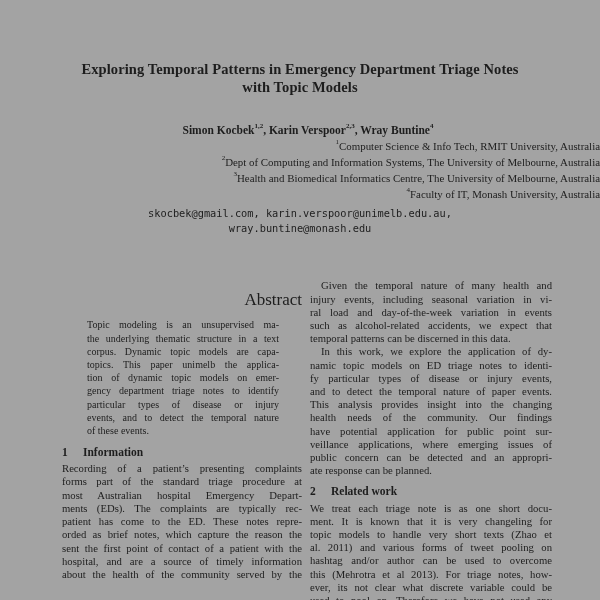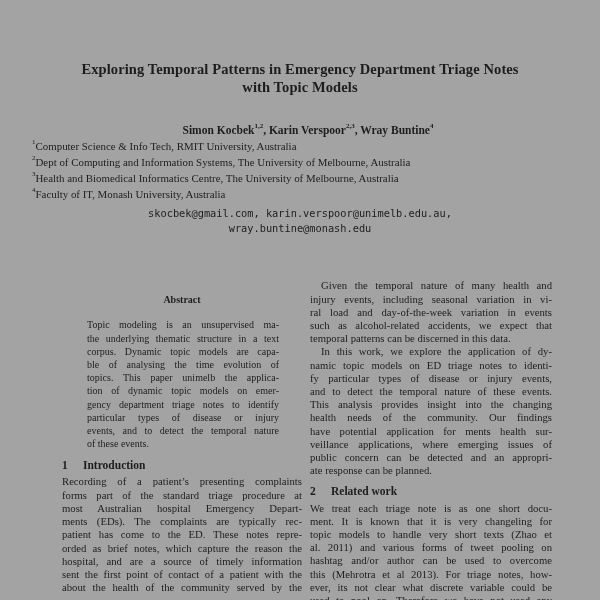--- a/index.html
+++ b/index.html
@@ -6,33 +6,33 @@
   * { box-sizing:border-box; }
   .page {
     width:600px; height:600px; background:#a3a3a3; overflow:hidden;
     font-family:"Liberation Serif","DejaVu Serif",serif;
     color:#1d1d1d; position:relative; margin:0 auto;
   }
   .center-lines > div { text-align:center; white-space:nowrap; }
   .title { margin-top:61px; font-size:14.5px; font-weight:bold; line-height:17.5px; letter-spacing:0.1px; }
   .authors { margin-top:24px; text-align:center; font-size:11.5px; font-weight:bold; line-height:14.5px;padding-left:16px; }
   sup.s { font-size:7px; font-weight:inherit; position:relative; top:-1px; }
-  .affils { text-align:left; font-size:10.9px; line-height:13.4px;padding-left:32px; }
+  .affils { text-align:right; font-size:10.9px; line-height:13.4px;padding-left:32px; }
   .emails { margin-top:5px; font-family:"DejaVu Sans Mono","Liberation Mono",monospace; font-size:10.3px; line-height:14.5px; }
   .columns { display:flex; margin:44px 0 0 62px; width:490px; gap:8px; }
   .col { font-size:10.7px; line-height:13.2px; }
   .col-left { width:240px; }
   .col-right { width:242px; }
   .jlines > div {
     text-align:justify; text-align-last:justify;
     white-space:nowrap; overflow:hidden;
   }
   .jlines > div.last-left { text-align-last:left; }
   .jlines > div.indent { text-indent:11px; }
-  .abstract-head { text-align:center; font-weight:bold; font-size:10px; margin-top:14px; line-height:13px; }
+  .abstract-head { text-align:right; font-weight:normal; font-size:17px; margin-top:14px; line-height:13px; }
   .abstract-body { margin:12px 23px 0 25px; font-size:10px; line-height:13.2px; }
   .sec-head { font-weight:bold; font-size:11.5px; line-height:14px; }
   .sec-head-1 { margin-top:8px; margin-bottom:3px; }
   .sec-head-2 { margin-top:6px; margin-bottom:4px; }
   .sec-num { display:inline-block; width:21px; }
 </style>
 </head>
 <body>
 
 <div class="page">
@@ -57,60 +57,59 @@
     </div>
 
   <div class="columns">
 
     <div class="col col-left">
       <div class="abstract-head">Abstract</div>
       <div class="abstract-body jlines">
           <div>Topic modeling is an unsupervised ma-</div>
           <div>the underlying thematic structure in a text</div>
           <div>corpus. Dynamic topic models are capa-</div>
-          <div>ble of analysing the time evolution of</div>
           <div>topics. This paper unimelb the applica-</div>
           <div>tion of dynamic topic models on emer-</div>
           <div>gency department triage notes to identify</div>
           <div>particular types of disease or injury</div>
           <div>events, and to detect the temporal nature</div>
           <div class="last-left">of these events.</div>
         </div>
 
-      <div class="sec-head sec-head-1"><span class="sec-num">1</span><span>Introduction</span></div>
+      <div class="sec-head sec-head-1"><span class="sec-num">1</span><span>Information</span></div>
       <div class="jlines">
           <div>Recording of a patient’s presenting complaints</div>
           <div>forms part of the standard triage procedure at</div>
           <div>most Australian hospital Emergency Depart-</div>
           <div>ments (EDs). The complaints are typically rec-</div>
           <div>patient has come to the ED. These notes repre-</div>
           <div>orded as brief notes, which capture the reason the</div>
+          <div>sent the first point of contact of a patient with the</div>
           <div>hospital, and are a source of timely information</div>
-          <div>sent the first point of contact of a patient with the</div>
           <div>about the health of the community served by the</div>
         </div>
 
     </div>
 
     <div class="col col-right">
       <div class="jlines">
           <div class="indent">Given the temporal nature of many health and</div>
           <div>injury events, including seasonal variation in vi-</div>
           <div>ral load and day-of-the-week variation in events</div>
           <div>such as alcohol-related accidents, we expect that</div>
           <div class="last-left">temporal patterns can be discerned in this data.</div>
         </div>
       <div class="jlines">
           <div class="indent">In this work, we explore the application of dy-</div>
           <div>namic topic models on ED triage notes to identi-</div>
           <div>fy particular types of disease or injury events,</div>
-          <div>and to detect the temporal nature of these events.</div>
+          <div>and to detect the temporal nature of paper events.</div>
           <div>This analysis provides insight into the changing</div>
           <div>health needs of the community. Our findings</div>
-          <div>have potential application for ments health sur-</div>
+          <div>have potential application for public point sur-</div>
           <div>veillance applications, where emerging issues of</div>
           <div>public concern can be detected and an appropri-</div>
           <div class="last-left">ate response can be planned.</div>
         </div>
 
       <div class="sec-head sec-head-2"><span class="sec-num">2</span><span>Related work</span></div>
       <div class="jlines">
           <div>We treat each triage note is as one short docu-</div>
           <div>ment. It is known that it is very changeling for</div>
           <div>topic models to handle very short texts (Zhao et</div>

